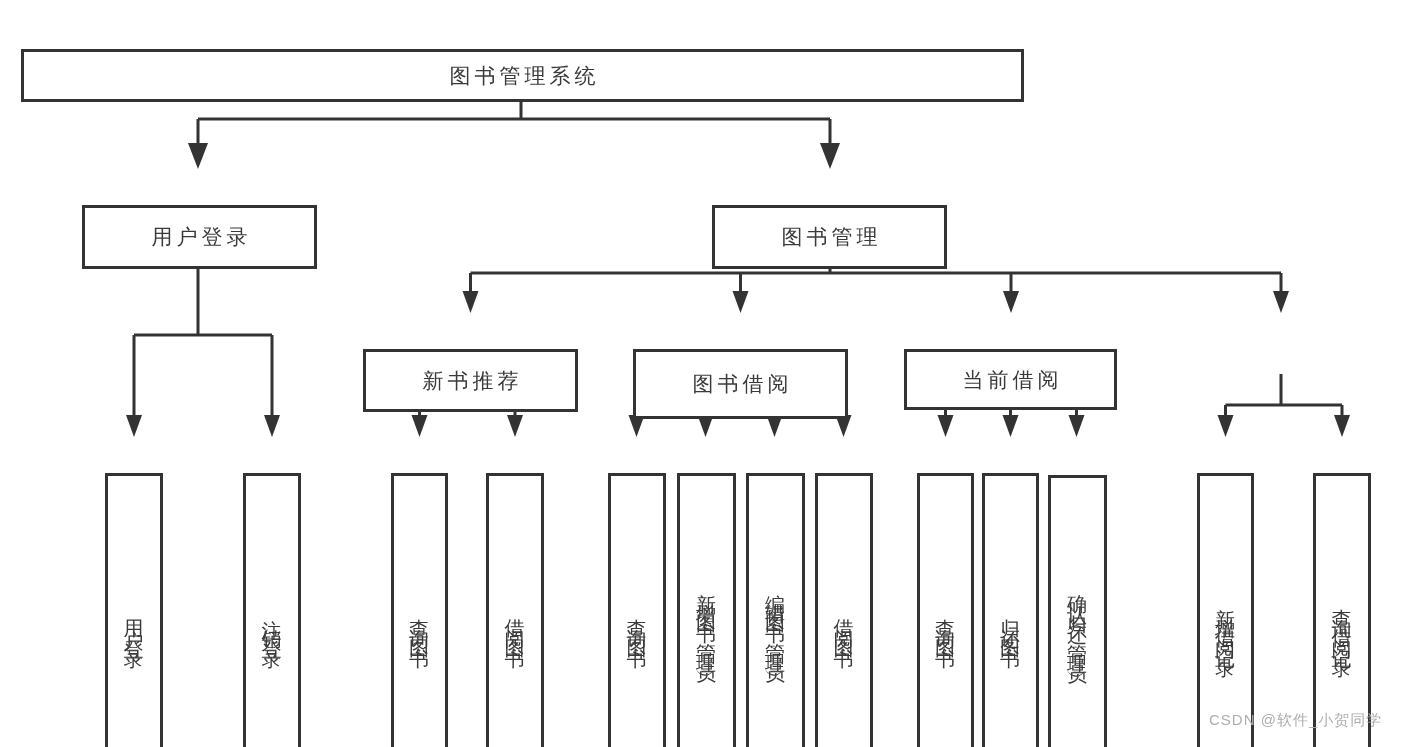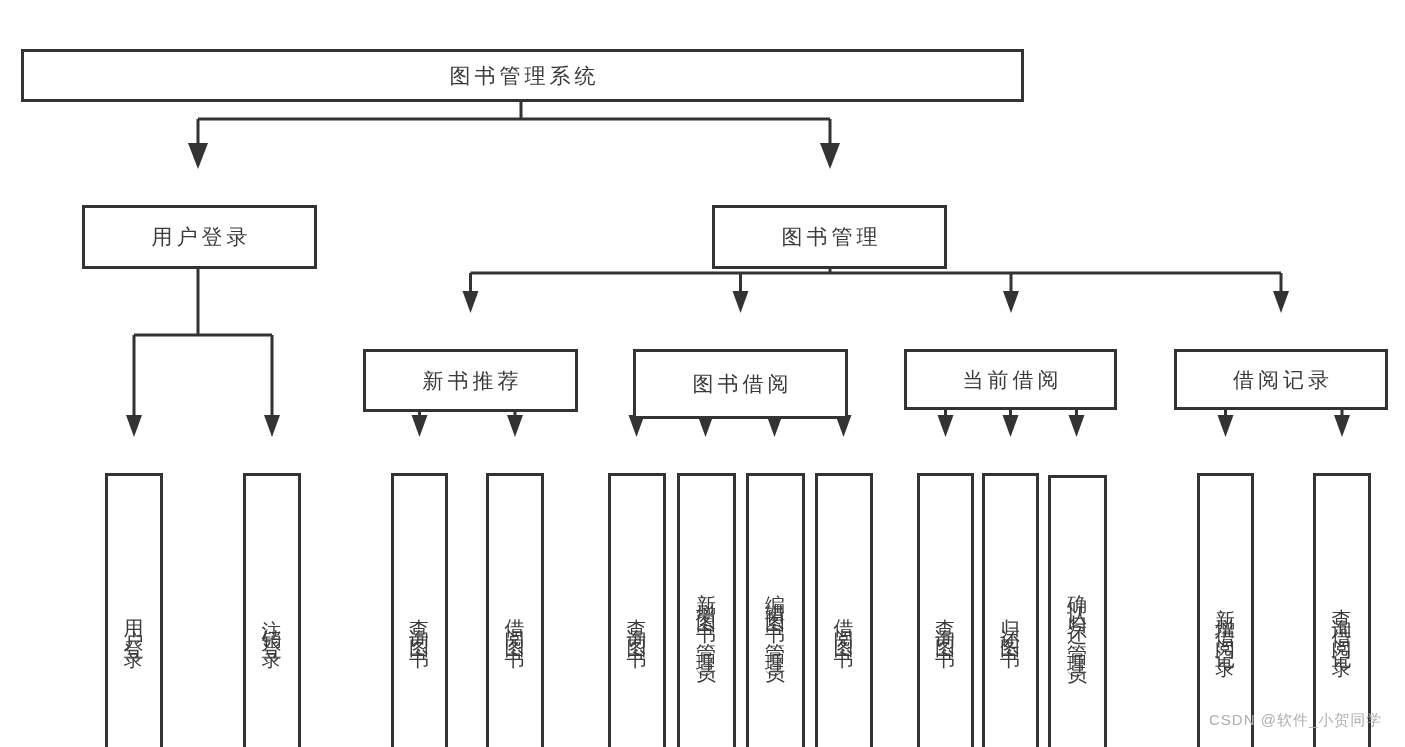--- a/index.html
+++ b/index.html
@@ -108,23 +108,20 @@
 
   <div class="box" style="left:363px; top:313px; width:215px; height:63px;">
     <span class="hlabel">新书推荐</span>
   </div>
   <div class="box" style="left:633px; top:313px; width:215px; height:70px;">
     <span class="hlabel">图书借阅</span>
   </div>
   <div class="box" style="left:904px; top:313px; width:213px; height:61px;">
     <span class="hlabel">当前借阅</span>
   </div>
-  <div class="box" style="left:1174px; top:313px; width:214px; height:61px;">
-    <span class="hlabel">借阅记录</span>
-  </div>
 
   <div class="box" style="left:105px; top:437px; width:58px; height:301px;">
     <span class="vlabel">用户登录</span>
   </div>
   <div class="box" style="left:243px; top:437px; width:58px; height:301px;">
     <span class="vlabel">注销登录</span>
   </div>
 
   <div class="box" style="left:391px; top:437px; width:57px; height:299px;">
     <span class="vlabel">查询图书</span>

